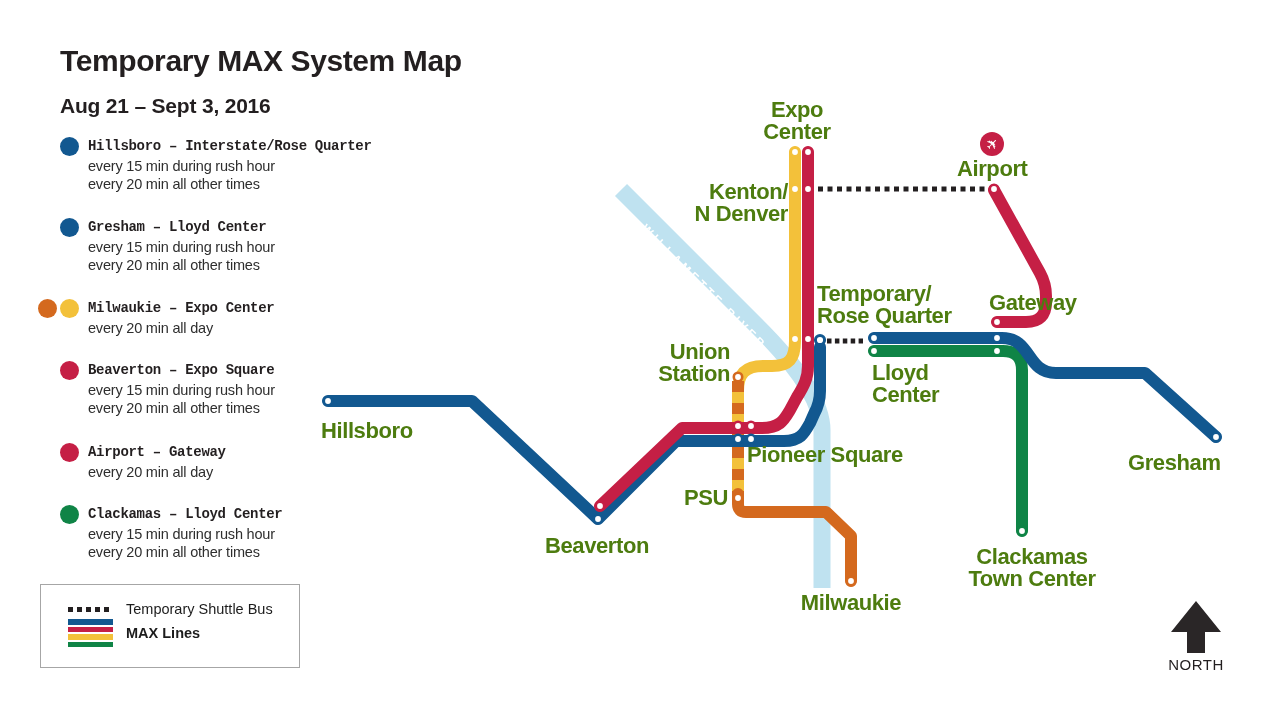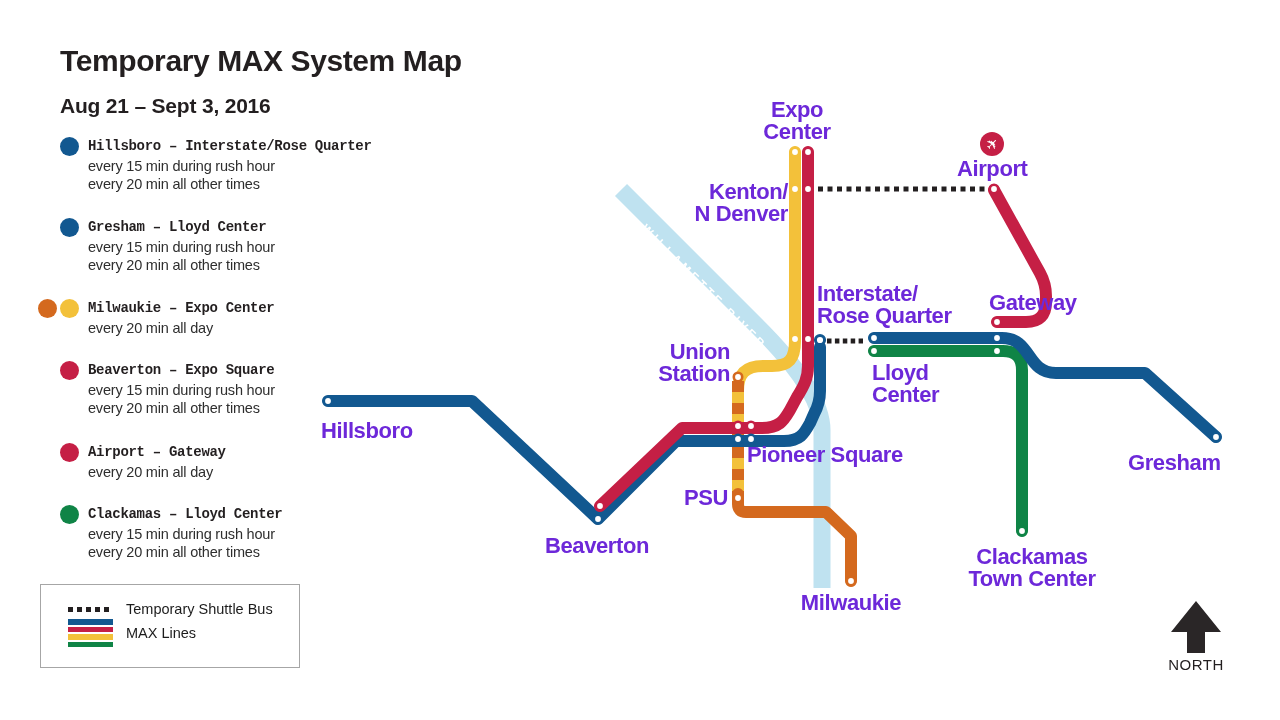--- a/index.html
+++ b/index.html
@@ -25,32 +25,32 @@
   .dot-yellow{background:#f3c13a}
   .dot-orange{background:#d4691e}
   .dot-green{background:#0f8446}
   .route-name{font-size:14px;line-height:18px;font-weight:bold;white-space:nowrap;letter-spacing:-0.3px;font-family:Liberation Mono, monospace;}
   .route-freq{font-size:14.5px;line-height:17.5px;color:#2e2e2e;white-space:pre-line;margin-top:3px;letter-spacing:-0.2px;}
 
   
   .legend-box{position:absolute;left:40px;top:584px;width:258px;height:82px;border:1px solid #a6a6a6;background:#fff;}
   .lgd-row{position:absolute;left:27px;display:flex;align-items:center;gap:13px;text-align:right;}
   .lgd-row.r1{top:16px;}
-  .lgd-row.r2{top:34px;}
+  .lgd-row.r2{top:34px;font-weight:bold;}
   .shuttle-sample{width:45px;height:5px;flex:none;
     background:repeating-linear-gradient(90deg,#231f20 0 5px,transparent 5px 9px);}
   .max-bars{width:45px;flex:none;display:flex;flex-direction:column;gap:2px;}
   .bar{height:5.5px;width:100%;}
   .bar-blue{background:#125890}.bar-red{background:#c51f45}
   .bar-yellow{background:#f3c13a}.bar-green{background:#0f8446}
   .lgd-label{font-size:14.5px;color:#1c1c1c;white-space:nowrap;}
 
   
   .st{position:absolute;font-size:22px;line-height:22px;font-weight:bold;
-      color:#6d28d9;white-space:pre-line;letter-spacing:-0.4px;}
+      color:#4d7c0f;white-space:pre-line;letter-spacing:-0.4px;}
   .st.center{text-align:center;}
   .st.right{text-align:right;}
 
   
   .river-label{
     position:absolute;left:648px;top:222px;
     transform:rotate(45deg);transform-origin:0 0;
     font-size:11.5px;font-weight:bold;color:#ffffff;
     letter-spacing:3.6px;white-space:nowrap;
   }
@@ -200,21 +200,21 @@
       </div>
       <span class="lgd-label">MAX Lines</span>
     </div>
   </div>
 
   <div class="st center" style="left:737px;top:99px;width:120px">Expo
 Center</div>
   <div class="st right" style="left:638px;top:181px;width:150px">Kenton/
 N Denver</div>
   <div class="st" style="left:957px;top:158px">Airport</div>
-  <div class="st" style="left:817px;top:283px">Interstate/
+  <div class="st" style="left:817px;top:283px">Temporary/
 Rose Quarter</div>
   <div class="st" style="left:989px;top:292px">Gateway</div>
   <div class="st right" style="left:598px;top:341px;width:132px">Union
 Station</div>
   <div class="st" style="left:872px;top:362px">Lloyd
 Center</div>
   <div class="st" style="left:747px;top:444px">Pioneer Square</div>
   <div class="st right" style="left:648px;top:487px;width:80px">PSU</div>
   <div class="st" style="left:321px;top:420px">Hillsboro</div>
   <div class="st" style="left:545px;top:535px">Beaverton</div>

